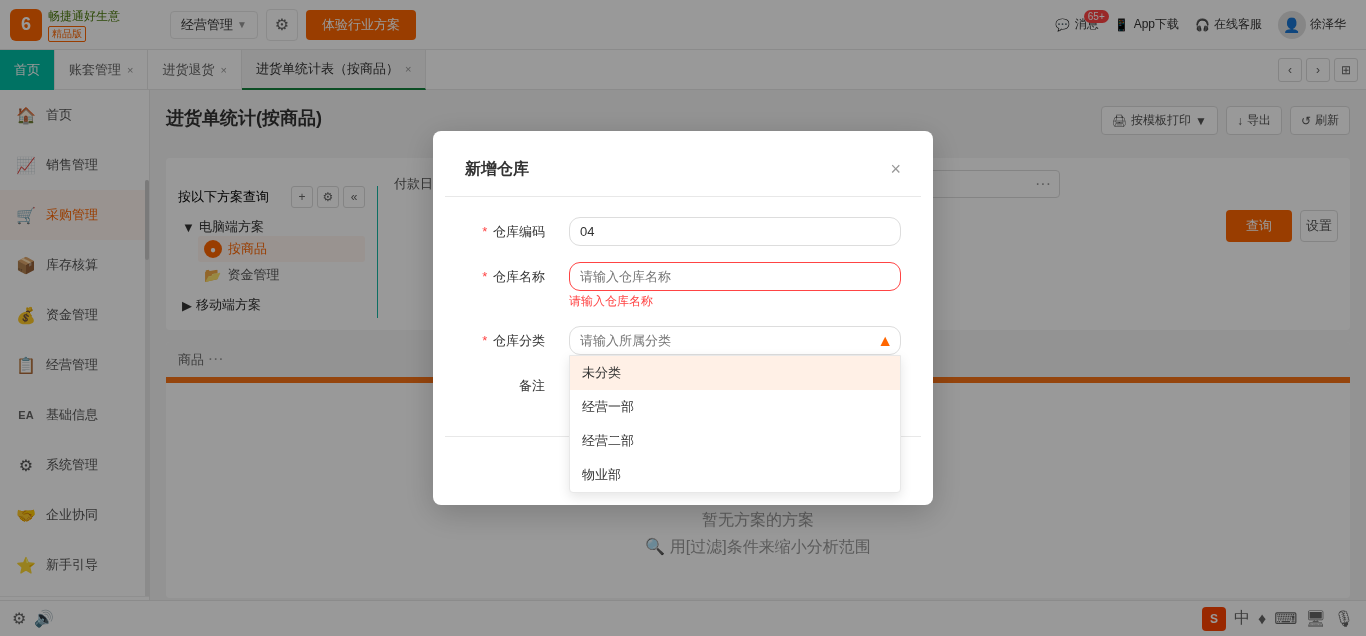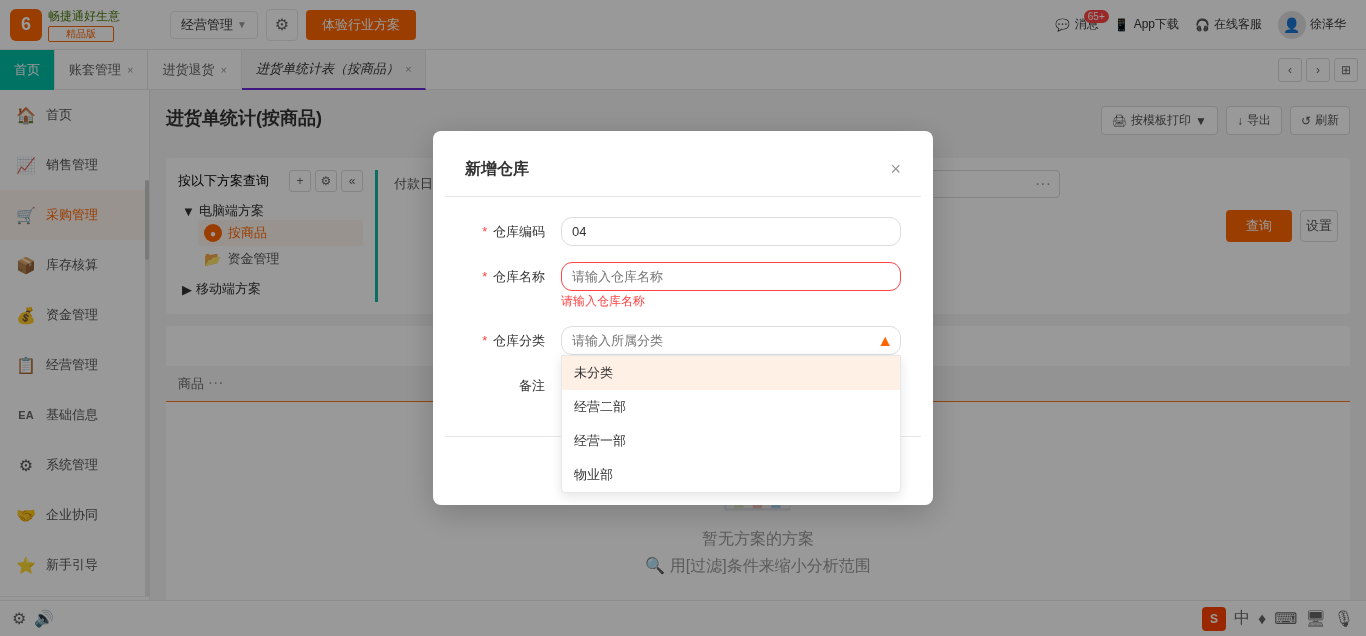--- a/index.html
+++ b/index.html
@@ -94,22 +94,21 @@
       border-right: 1px solid #e8e8e8;
       cursor: pointer;
       font-size: 13px;
       color: #666;
       gap: 6px;
       white-space: nowrap;
     }
     .tab-item.active {
       background: #f5f5f5;
       color: #333;
-      border-bottom: 2px solid #6d28d9;
-      font-style: italic;
+      border-bottom: 2px solid #15803d;
     }
     .tab-item .close-x { color: #999; font-size: 11px; }
     .tab-home { background: #00bfa5; color: #fff; }
     .tab-spacer { flex: 1; }
     .tab-controls { display: flex; align-items: center; gap: 4px; padding-right: 8px; }
     .tab-ctrl-btn { width: 24px; height: 24px; display: flex; align-items: center; justify-content: center; cursor: pointer; color: #666; border: 1px solid #ddd; border-radius: 3px; font-size: 12px; }
 
     
     .main-layout {
       display: flex;
@@ -161,21 +160,21 @@
 
     .filter-area {
       background: #fff; border-radius: 4px; padding: 12px;
       margin-bottom: 12px;
     }
     .filter-row {
       display: flex; align-items: flex-start; gap: 16px;
     }
     .filter-left {
       width: 200px; flex-shrink: 0;
-      border-right: 3px solid #14b8a6; padding-right: 12px;
+      border-right: 1px solid #14b8a6; padding-right: 12px; margin-top: 16px;
     }
     .filter-right { flex: 1; }
 
     .scheme-header {
       display: flex; align-items: center; justify-content: space-between; margin-bottom: 6px;
     }
     .scheme-actions { display: flex; gap: 4px; }
     .scheme-btn { width: 22px; height: 22px; display: flex; align-items: center; justify-content: center; border: 1px solid #ddd; border-radius: 3px; cursor: pointer; font-size: 12px; color: #666; background: #fff; }
 
     .scheme-tree { padding-left: 4px; }
@@ -208,22 +207,22 @@
     }
     .btn-set {
       background: #fff; color: #555;
       border: 1px solid #ddd; border-radius: 4px;
       padding: 6px 5px; cursor: pointer; font-size: 13px;
     }
 
     .table-area { background: #fff; border-radius: 4px; overflow: hidden; }
     .table-header-row {
       display: flex; background: #f5f5f5;
-      border-bottom: 1px solid #f97316;
-      padding: 8px 12px; font-size: 13px; color: #666; margin-top: 40px;
+      border-bottom: 6px solid #f97316;
+      padding: 8px 12px; font-size: 13px; color: #666;
     }
     .th { flex: 1; }
     .product-col { flex: 2; }
     .dots-btn { color: #999; cursor: pointer; font-size: 16px; }
 
     
     .empty-state {
       display: flex; flex-direction: column; align-items: center;
       padding: 40px; color: #999;
     }
@@ -249,21 +248,21 @@
       display: flex; align-items: center; justify-content: space-between;
       padding: 16px 20px;
       border-bottom: 1px solid #e8e8e8;
     }
     .modal-title { font-size: 16px; font-weight: bold; color: #333; }
     .modal-close { cursor: pointer; color: #999; font-size: 18px; }
     .modal-body { padding: 20px; }
     .form-row {
       display: flex; align-items: flex-start;
       margin-bottom: 16px;
-      gap: 16px;
+      gap: 24px;
     }
     .form-label {
       width: 80px; text-align: right;
       font-size: 13px; color: #333;
       padding-top: 6px;
       flex-shrink: 0;
     }
     .required { color: #ff4444; margin-right: 2px; }
     .form-control {
       flex: 1;
@@ -332,21 +331,21 @@
     }
   </style>
 </head>
 <body>
 
 <div class="top-header">
   <div class="logo-area">
     <div class="logo-icon">6</div>
     <div>
       <div style="font-size:12px;color:#4d7c0f;">畅捷通好生意</div>
-      <div style="font-size:10px;color:#ff6600;border:1px solid #ff6600;border-radius:2px;padding:0 17px;display:inline-block;">精品版</div>
+      <div style="font-size:10px;color:#ff6600;border:1px solid #ff6600;border-radius:2px;padding:0 3px;display:inline-block;">精品版</div>
     </div>
   </div>
 
   <div class="header-middle">
     <div class="store-selector">
       <span>经营管理</span>
       <span class="arrow">▼</span>
     </div>
     <div class="gear-btn">
       <span>⚙</span>
@@ -601,24 +600,24 @@
         <div class="form-control dropdown-wrap">
           <div class="form-input-wrap">
             <input class="form-input" type="text" placeholder="请输入所属分类" style="">
             <span class="toggle-btn">▲</span>
           </div>
           <div class="dropdown-list">
             <div class="dropdown-item selected">
               <span>未分类</span>
             </div>
             <div class="dropdown-item">
+              <span>经营一部</span>
+            </div>
+            <div class="dropdown-item">
               <span>经营二部</span>
-            </div>
-            <div class="dropdown-item">
-              <span>经营一部</span>
             </div>
             <div class="dropdown-item">
               <span>物业部</span>
             </div>
           </div>
         </div>
       </div>
 
       <div class="form-row">
         <div class="form-label">

